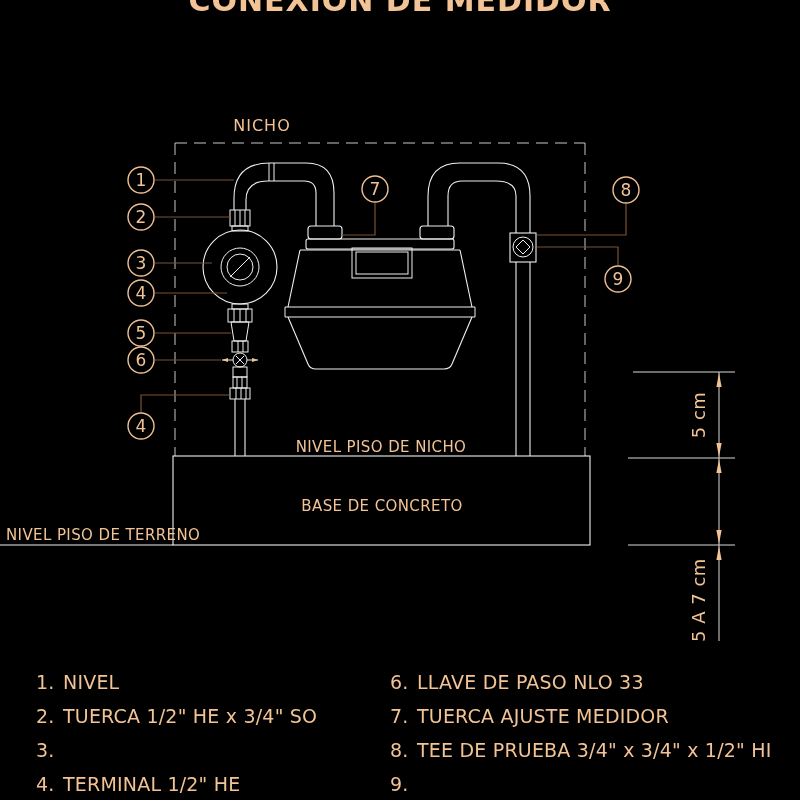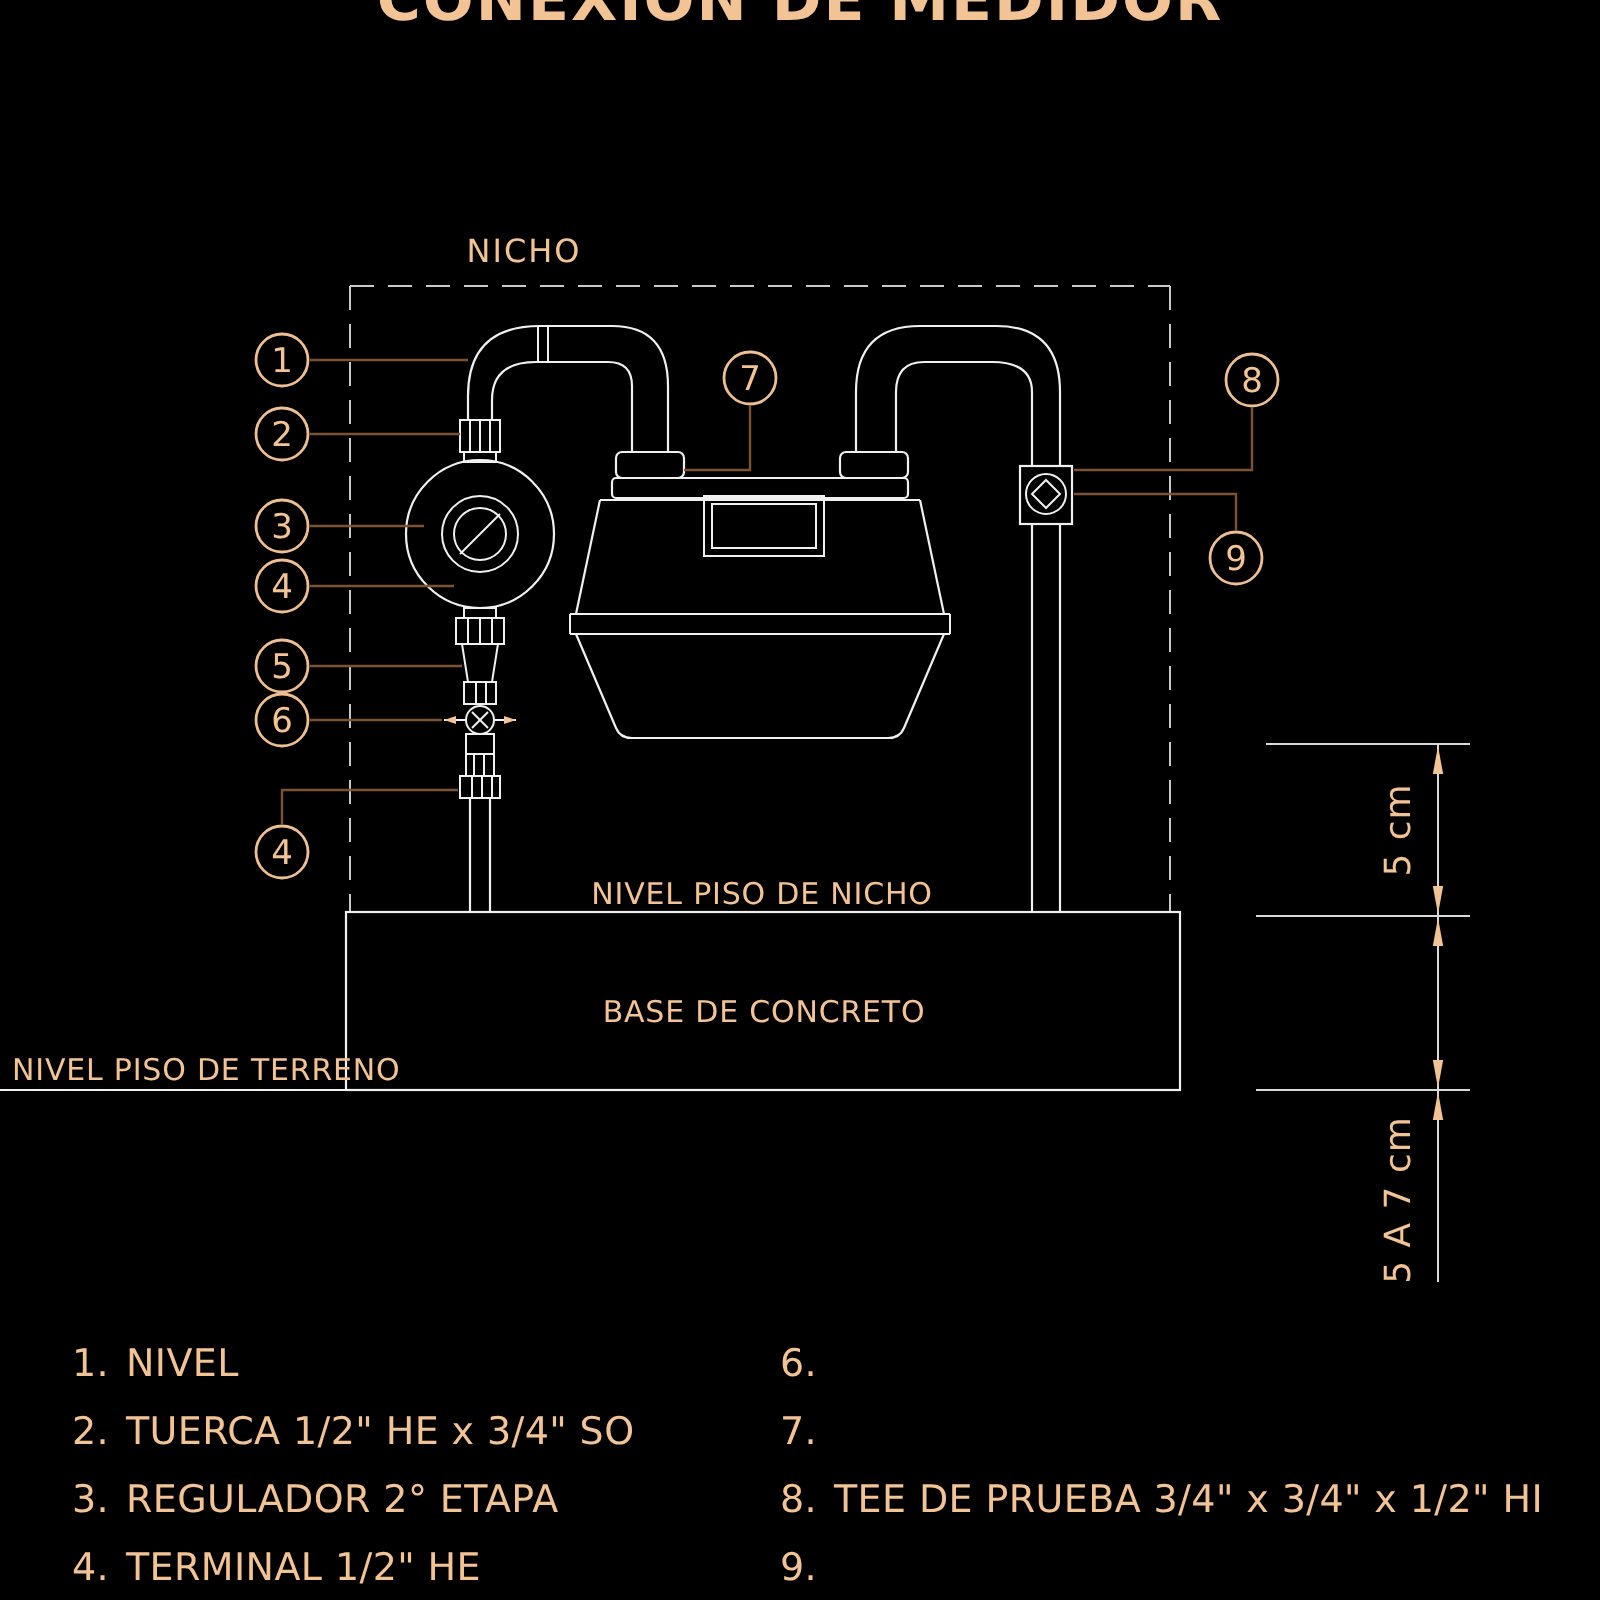--- a/index.html
+++ b/index.html
@@ -209,34 +209,35 @@
     <div class="lrow">
       <span class="lnum">1.</span>
       <span>NIVEL</span>
     </div>
     <div class="lrow">
       <span class="lnum">2.</span>
       <span>TUERCA 1/2" HE x 3/4" SO</span>
     </div>
     <div class="lrow">
       <span class="lnum">3.</span>
-      <span>REGULADOR 2° ETAPA</span>
     </div>
     <div class="lrow">
       <span class="lnum">4.</span>
       <span>TERMINAL 1/2" HE</span>
     </div>
   </div>
 
   <div class="legend legend-right">
     <div class="lrow">
       <span class="lnum">6.</span>
+      <span>LLAVE DE PASO NLO 33</span>
     </div>
     <div class="lrow">
       <span class="lnum">7.</span>
+      <span>TUERCA AJUSTE MEDIDOR</span>
     </div>
     <div class="lrow">
       <span class="lnum">8.</span>
       <span>TEE DE PRUEBA 3/4" x 3/4" x 1/2" HI</span>
     </div>
     <div class="lrow">
       <span class="lnum">9.</span>
     </div>
   </div>
 

